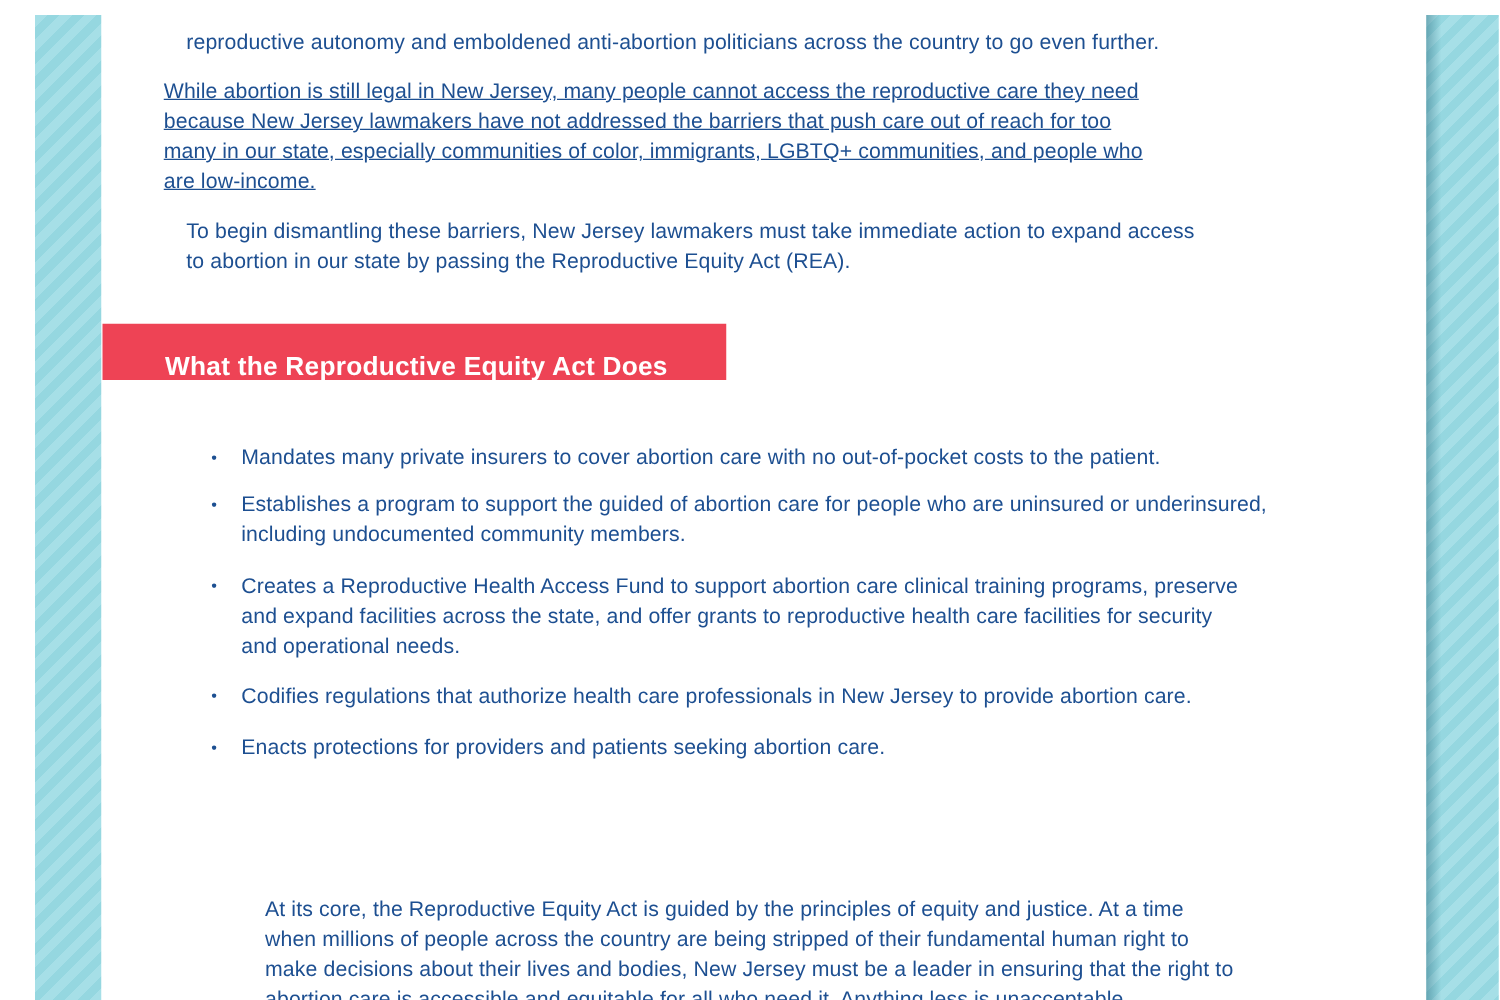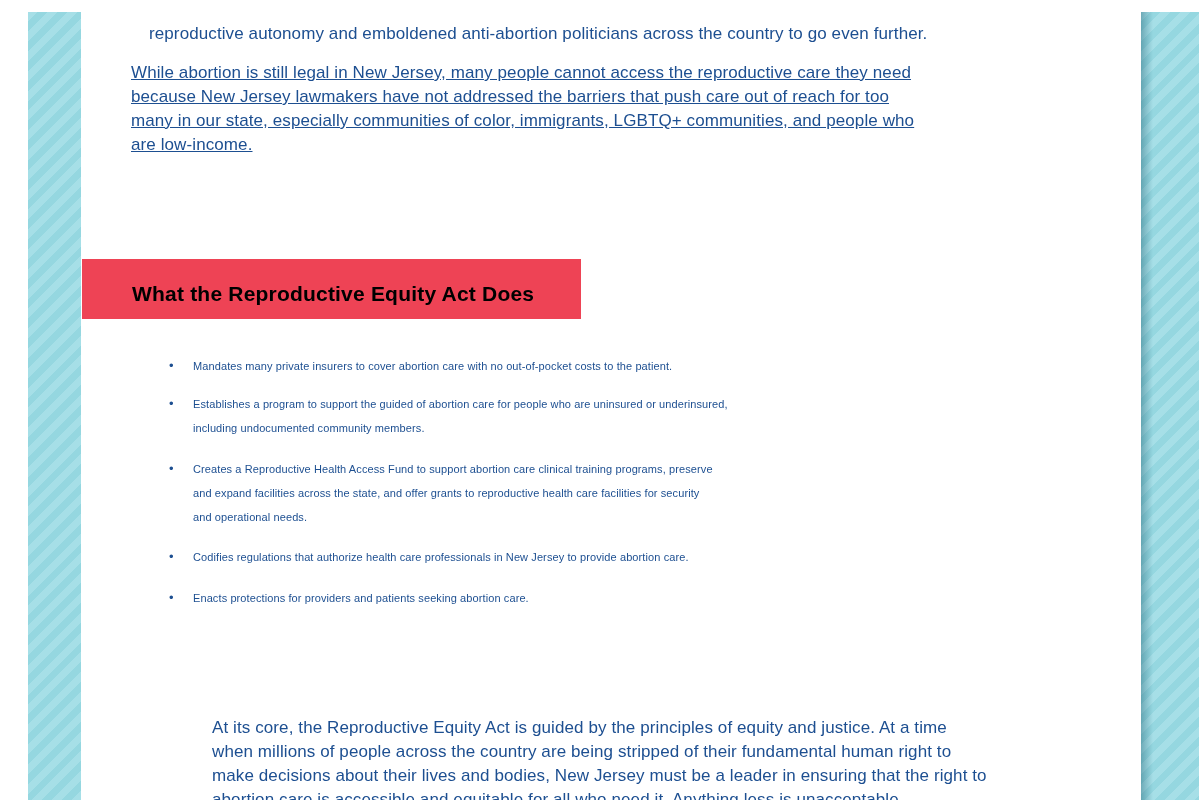--- a/index.html
+++ b/index.html
@@ -36,59 +36,61 @@
     color:var(--ink);
     font-size:17px;line-height:24px;letter-spacing:0.1px;
     white-space:pre-line;
   }
   .p-top{left:125px;top:-2px;width:970px;}
   .p-while{left:107px;top:37px;width:970px;text-decoration:underline;}
   .p-begin{left:125px;top:149px;width:970px;}
   .p-closing{left:142px;top:692px;width:950px;margin-left:46px;}
 
   .banner{
-    position:absolute;left:70px;height:60px;
+    position:absolute;left:70px;height:45px;
     background:var(--accent);
-    color:#000000;font-weight:bold;font-size:21px;line-height:45px;
+    color:#ffffff;font-weight:bold;font-size:21px;line-height:45px;
     padding-left:38px;letter-spacing:0.2px;
     white-space:nowrap;
   }
   .banner-what{top:247px;width:499px;}
   .banner-why{top:622px;width:344px;}
 
   .bullet-row{
     position:absolute;left:133px;width:942px;
     display:flex;align-items:flex-start;
     color:var(--ink);
   }
   .bullet-row .marker{
     flex:0 0 12px;width:12px;
     font-size:13px;line-height:24px;
   }
   .bullet-row .btext{
-    flex:1;font-size:11px;line-height:24px;letter-spacing:0.1px;
+    flex:1;font-size:17px;line-height:24px;letter-spacing:0.1px;
     white-space:pre-line;
   }
   .b1{top:318px;} .b2{top:356px;} .b3{top:421px;} .b4{top:509px;} .b5{top:550px;}
 </style>
 </head>
 <body>
 
 <div class="page">
 
   <div class="band band-left"></div>
   <div class="band band-right"></div>
 
   <div class="para p-top">reproductive autonomy and emboldened anti-abortion politicians across the country to go even further.</div>
 
   <div class="para p-while">While abortion is still legal in New Jersey, many people cannot access the reproductive care they need
 because New Jersey lawmakers have not addressed the barriers that push care out of reach for too
 many in our state, especially communities of color, immigrants, LGBTQ+ communities, and people who
 are low-income.</div>
 
+  <div class="para p-begin">To begin dismantling these barriers, New Jersey lawmakers must take immediate action to expand access
+to abortion in our state by passing the Reproductive Equity Act (REA).</div>
 
   <div class="banner banner-what">
     <span>What the Reproductive Equity Act Does</span>
   </div>
 
   <div class="bullet-row b1">
     <span class="marker">•</span>
     <span class="btext">Mandates many private insurers to cover abortion care with no out-of-pocket costs to the patient.</span>
   </div>
   <div class="bullet-row b2">

